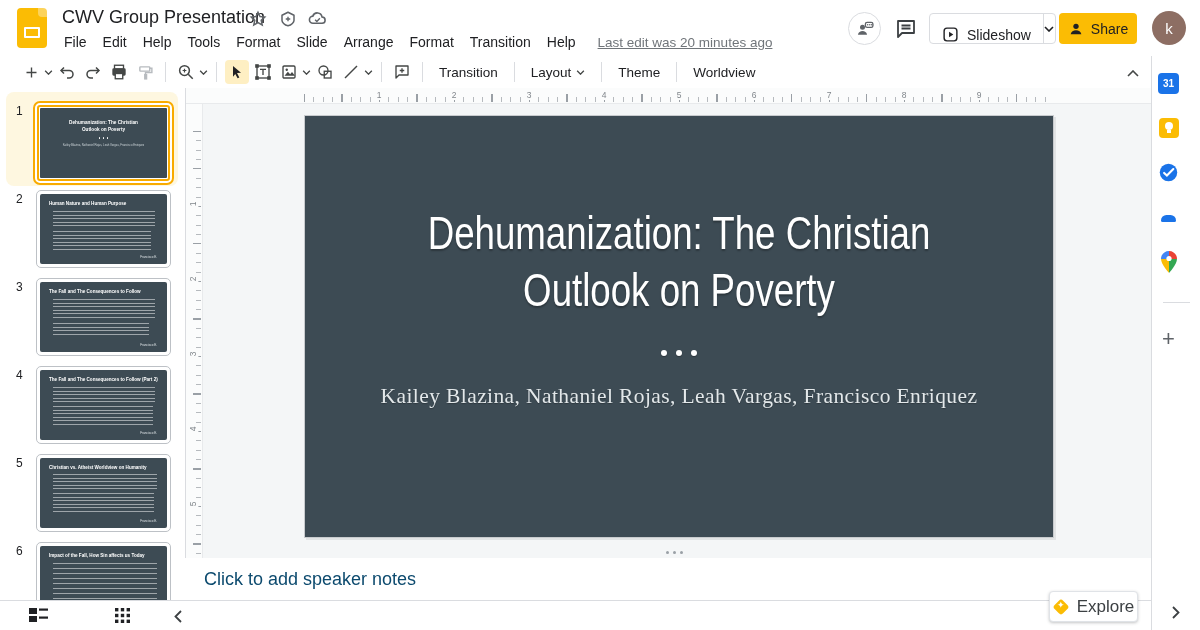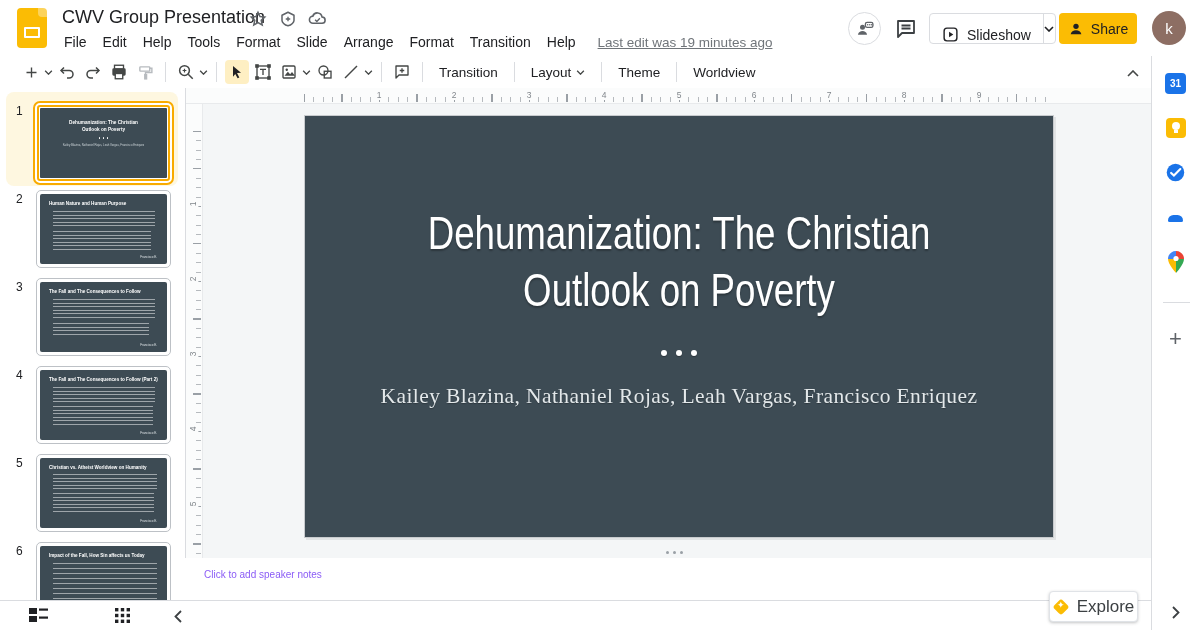--- a/index.html
+++ b/index.html
@@ -96,42 +96,42 @@
   #slide-dots { position:absolute; left:0; right:0; top:234px; display:flex; justify-content:center; gap:9px; }
   #slide-dots i { width:6px; height:6px; border-radius:50%; background:#fff; box-shadow:0 1px 1px rgba(0,0,0,.3); }
   #slide-subtitle { position:absolute; left:0; right:0; top:268px; text-align:center;
     font-family:"Liberation Serif", serif; font-size:21.5px; color:#e3e8ea; letter-spacing:.4px;
     text-shadow:0 1px 1px rgba(0,0,0,.25); }
   #page-handle { position:absolute; left:480px; top:463px; display:flex; gap:4px; }
   #page-handle i { width:3px; height:3px; border-radius:50%; background:#9aa0a6; }
 
   
   #notes { position:absolute; left:186px; top:558px; width:965px; height:42px; background:#fff; }
-  #notes-text { position:absolute; left:18px; top:11px; font-size:10px; color:#8b5cf6;text-align:center; }
+  #notes-text { position:absolute; left:18px; top:11px; font-size:18px; color:#0c4a6e;text-align:center; }
 
   
   #bottombar { position:absolute; left:0; top:600px; width:1151px; height:30px; background:#fff;
     border-top:1px solid #dadce0; }
   #filmstrip-view-btn { position:absolute; left:29px; top:6px; }
   #grid-view-btn { position:absolute; left:115px; top:7px; }
   #collapse-filmstrip-btn { position:absolute; left:168px; top:5px; width:20px; height:20px;
     display:flex; align-items:center; justify-content:center; }
   #explore-btn { position:absolute; left:1049px; top:591px; width:89px; height:31px; background:#fff;
     border:1px solid #e0e3e7; border-radius:4px; box-shadow:0 1px 3px rgba(60,64,67,.3);
     display:flex; align-items:center; justify-content:center; gap:8px; }
   #explore-label { font-size:17px; color:#3c4043; }
   .explore-ic { position:relative; width:16px; height:16px; }
   .explore-ic .dia { position:absolute; left:2px; top:2px; width:12px; height:12px; background:#fbbc04;
     border-radius:3px; transform:rotate(45deg); }
   .explore-ic .star { position:absolute; left:0; top:1px; width:16px; text-align:center; color:#fff; font-size:9px; }
 
   
   #sidebar { position:absolute; left:1151px; top:56px; width:49px; height:574px; background:#fff;
     border-left:1px solid #dadce0; }
-  .sb-ic { position:absolute; left:12px; width:23px; height:23px; display:flex; align-items:center; justify-content:center; }
+  .sb-ic { position:absolute; left:5px; width:23px; height:23px; display:flex; align-items:center; justify-content:center; }
   #cal-ic { top:16px; } #keep-ic { top:60px; } #tasks-ic { top:105px; } #contacts-ic { top:150px; } #maps-ic { top:194px; }
   #sb-divider { position:absolute; left:11px; top:246px; width:27px; height:1px; background:#dadce0; }
   #addons-ic { top:271px; color:#5f6368; font-size:22px; font-weight:300; }
   #open-panel-btn { position:absolute; left:14px; top:546px; width:20px; height:20px;
     display:flex; align-items:center; justify-content:center; }
 
   .cal-box { width:21px; height:21px; background:#1a73e8; border-radius:4px; color:#fff;
     font-size:10px; font-weight:700; display:flex; align-items:center; justify-content:center; }
   .keep-box { width:20px; height:20px; background:#fbbc04; border-radius:4px; position:relative; }
   .keep-box .bulb { position:absolute; left:6px; top:4px; width:8px; height:8px; border-radius:50%; background:#fff; }
@@ -171,21 +171,21 @@
     <span class="menu-item">File</span>
     <span class="menu-item">Edit</span>
     <span class="menu-item">Help</span>
     <span class="menu-item">Tools</span>
     <span class="menu-item">Format</span>
     <span class="menu-item">Slide</span>
     <span class="menu-item">Arrange</span>
     <span class="menu-item">Format</span>
     <span class="menu-item">Transition</span>
     <span class="menu-item">Help</span>
-    <span id="last-edit">Last edit was 19 minutes ago</span>
+    <span id="last-edit">Last edit was 20 minutes ago</span>
   </div>
 
   <div id="meet-btn">
     <svg width="20" height="20" viewBox="0 0 24 24" fill="#5f6368">
       <circle cx="9" cy="10" r="3"></circle>
         <path d="M3.5 19c.5-3 3-4.5 5.5-4.5S14 16 14.5 19z"></path>
       <rect x="12.5" y="4" width="9" height="6" rx="2" fill="none" stroke="#5f6368" stroke-width="1.6"></rect>
       <circle cx="15.2" cy="7" r=".9"></circle>
         <circle cx="17.7" cy="7" r=".9"></circle>
         <circle cx="20" cy="7" r=".9"></circle>

